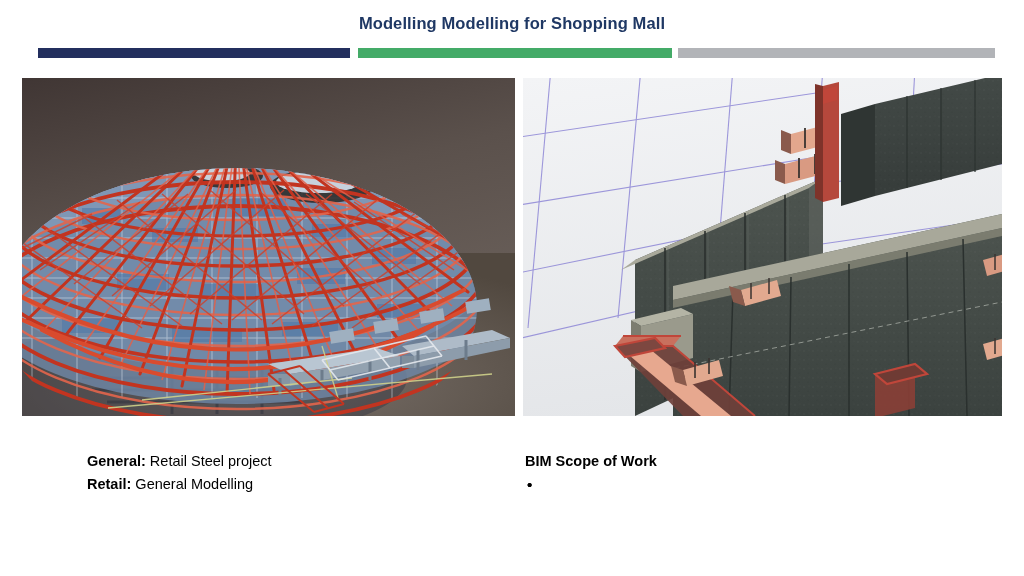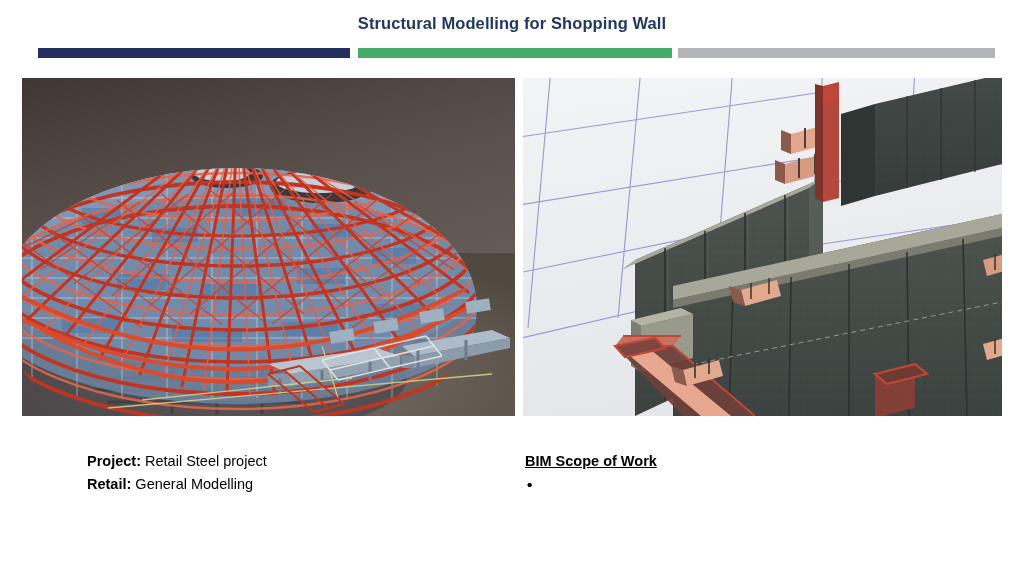--- a/index.html
+++ b/index.html
@@ -84,21 +84,20 @@
     position: absolute;
     left: 525px;
     top: 450px;
     font-size: 14.5px;
     color: #000000;
     line-height: 23px;
     white-space: nowrap;
   }
   #scope-heading {
     font-weight: bold;
-    text-decoration: underline;
   }
   #scope-list {
     list-style: none;
     margin: 0;
     padding: 0;
   }
   #scope-list li {
     position: relative;
     padding-left: 31px;
     line-height: 24px;
@@ -107,21 +106,21 @@
     position: absolute;
     left: 2px;
     top: 0;
     font-size: 15px;
     line-height: 24px;
   }
 </style>
 </head>
 <body>
 
-<div id="slide-title">Structural Modelling for Shopping Wall</div>
+<div id="slide-title">Modelling Modelling for Shopping Mall</div>
 
 <div id="accent-bar">
   <div class="seg" id="accent-seg-navy" style="background: rgb(35, 47, 94);"></div>
   <div class="seg" id="accent-seg-green" style="background: rgb(68, 171, 104);"></div>
   <div class="seg" id="accent-seg-gray" style="background: rgb(178, 180, 184);"></div>
 </div>
 
 <div class="photo" id="photo-left">
   <svg viewBox="0 0 493 338" preserveAspectRatio="none">
     <defs>
@@ -467,21 +466,21 @@
 
       <g>
         <path d="M300 12 L314 8 L314 22 L300 26 Z" fill="#c0463a"></path>
       </g>
     </g>
   </svg>
 </div>
 
 <div id="project-block">
   <div>
-    <span class="lbl">Project:</span><span> Retail Steel project</span>
+    <span class="lbl">General:</span><span> Retail Steel project</span>
   </div>
   <div>
     <span class="lbl">Retail:</span><span> General Modelling</span>
   </div>
 </div>
 
 <div id="scope-block">
   <div id="scope-heading">BIM Scope of Work</div>
   <ul id="scope-list">
     <li>

